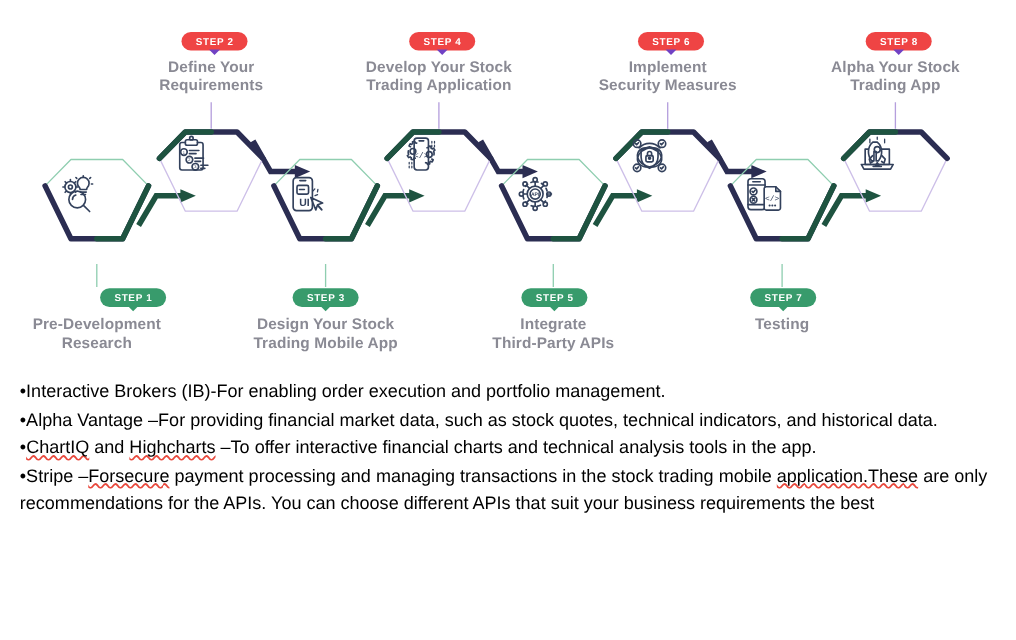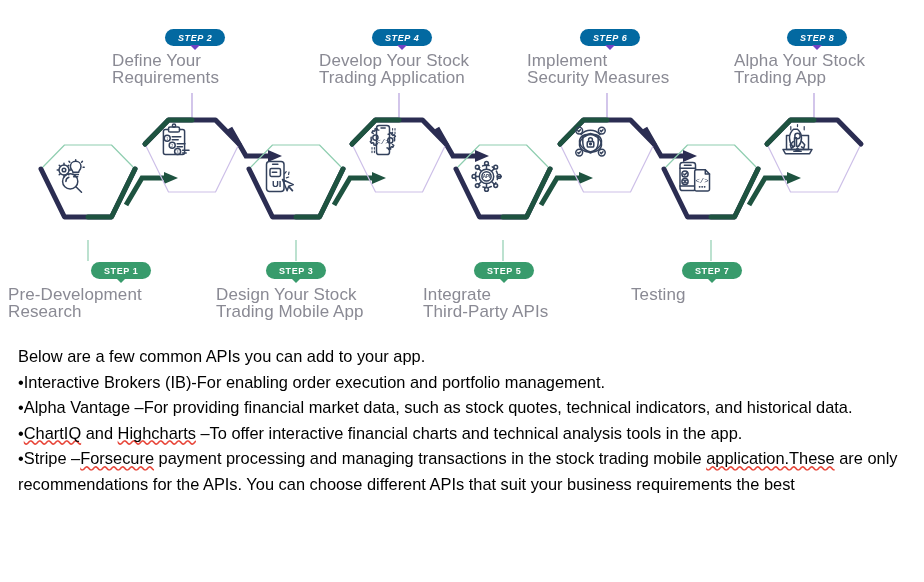--- a/index.html
+++ b/index.html
@@ -45,35 +45,36 @@
   .badge::after {
     content: "";
     position: absolute;
     left: 50%;
     transform: translateX(-50%);
     width: 0;
     height: 0;
     border-left: 5px solid transparent;
     border-right: 5px solid transparent;
   }
-  .badge.purple { background: #0369a1; font-style: italic; }
+  .badge.purple { background: #ef4444; }
   .badge.purple::after {
     bottom: -4px;
     border-top: 5px solid #7142c4;
   }
   .badge.green { background: #389b6c; }
   .badge.green::after {
     bottom: -4px;
     border-top: 5px solid #389b6c;
   }
 
   .caption {
     position: absolute;
-    font-size: 17px;
-    font-weight: normal;
+    text-align: center;
+    font-size: 14px;
+    font-weight: bold;
     line-height: 17px;
     color: #8a8a94;
     white-space: pre-line;
     letter-spacing: 0.1px;
   }
 
   
   #bodytext {
     position: absolute;
     left: 18px;
@@ -369,18 +370,17 @@
   <div class="caption" style="left:631px; top:286px; width:160px;">Testing</div>
 
   <div class="badge purple" style="left:787px; top:29px;">
     <span>STEP 8</span>
   </div>
   <div class="caption" style="left:734px; top:52px; width:160px;">Alpha Your Stock
 Trading App</div>
 </div>
 
 <div id="bodytext">
-  <p>Below are a few common APIs you can add to your app.</p>
   <p><span>•Interactive Brokers (IB)-For enabling order execution and portfolio management.</span></p>
   <p><span>•Alpha Vantage –For providing financial market data, such as stock quotes, technical indicators, and historical data.</span></p>
   <p><span>•<span class="sp">ChartIQ</span> and <span class="sp">Highcharts</span> –To offer interactive financial charts and technical analysis tools in the app.</span></p>
   <p><span>•Stripe –<span class="sp">Forsecure</span> payment processing and managing transactions in the stock trading mobile <span class="sp">application.These</span> are only recommendations for the APIs. You can choose different APIs that suit your business requirements the best</span></p>
 </div>
 
 </body></html>

